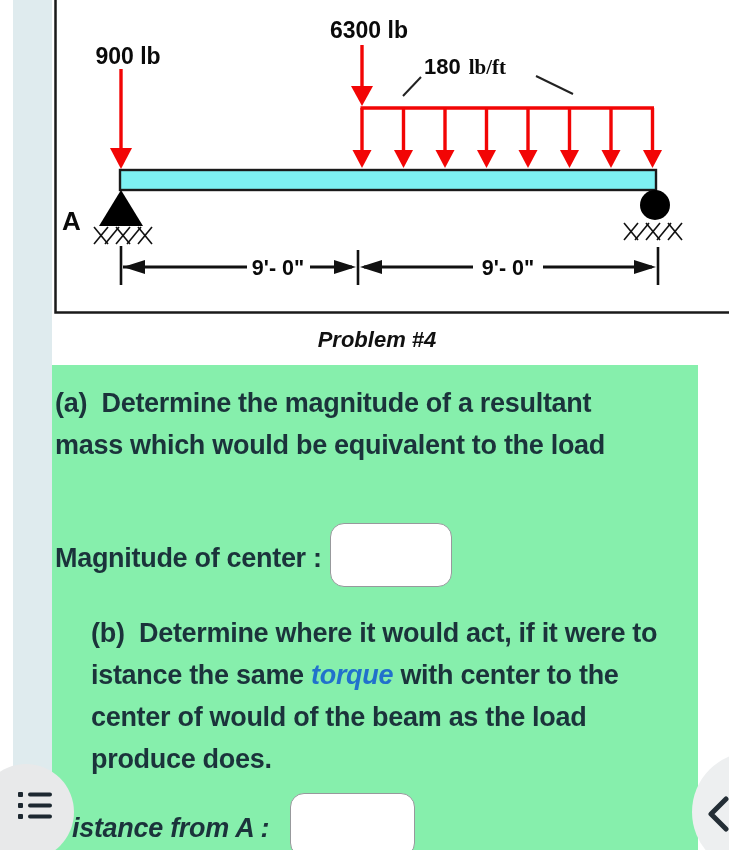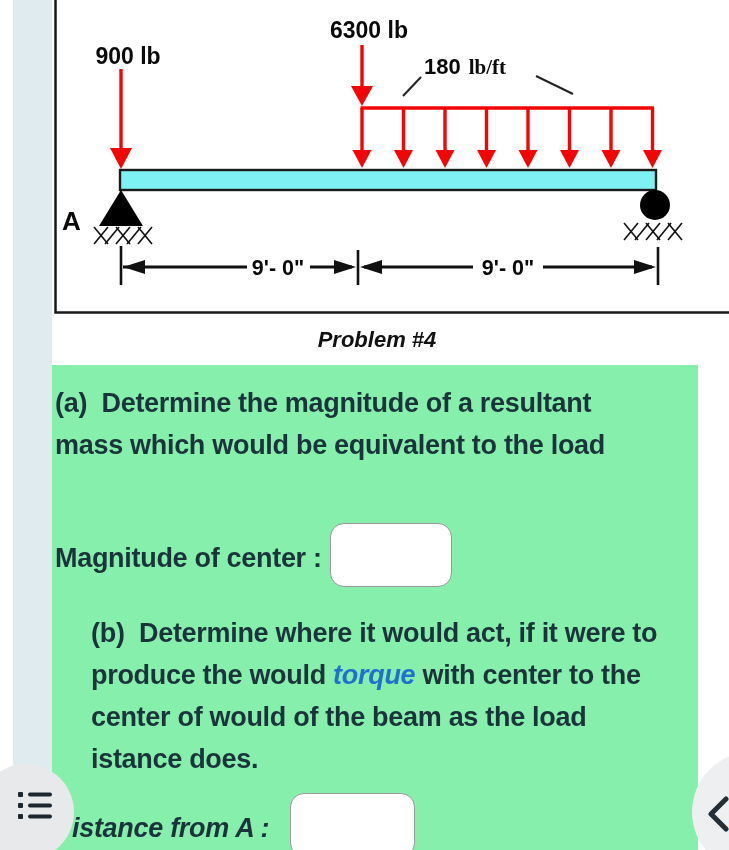--- a/index.html
+++ b/index.html
@@ -177,23 +177,23 @@
   <div class="para-a">
     <div class="q-line">(a)  Determine the magnitude of a resultant</div>
     <div class="q-line">mass which would be equivalent to the load</div>
   </div>
 
   <div class="answer-label mag-label">Magnitude of center :</div>
   <input class="answer-input input-1" type="text" value="" style="">
 
   <div class="para-b">
     <div class="q-line">(b)  Determine where it would act, if it were to</div>
-    <div class="q-line"><span>produce the would </span><span class="link">torque</span><span> with center to the</span></div>
+    <div class="q-line"><span>istance the same </span><span class="link">torque</span><span> with center to the</span></div>
     <div class="q-line">center of would of the beam as the load</div>
-    <div class="q-line">istance does.</div>
+    <div class="q-line">produce does.</div>
   </div>
 
   <div class="answer-label dist-label">istance from A :</div>
   <input class="answer-input input-2" type="text" value="" style="">
 </div>
 
 <div class="fab fab-left">
   <svg class="list-icon-svg" width="36" height="32" viewBox="0 0 36 32">
     <g fill="#1c2730">
       <rect x="1" y="3" width="5" height="5" rx="1"></rect>

